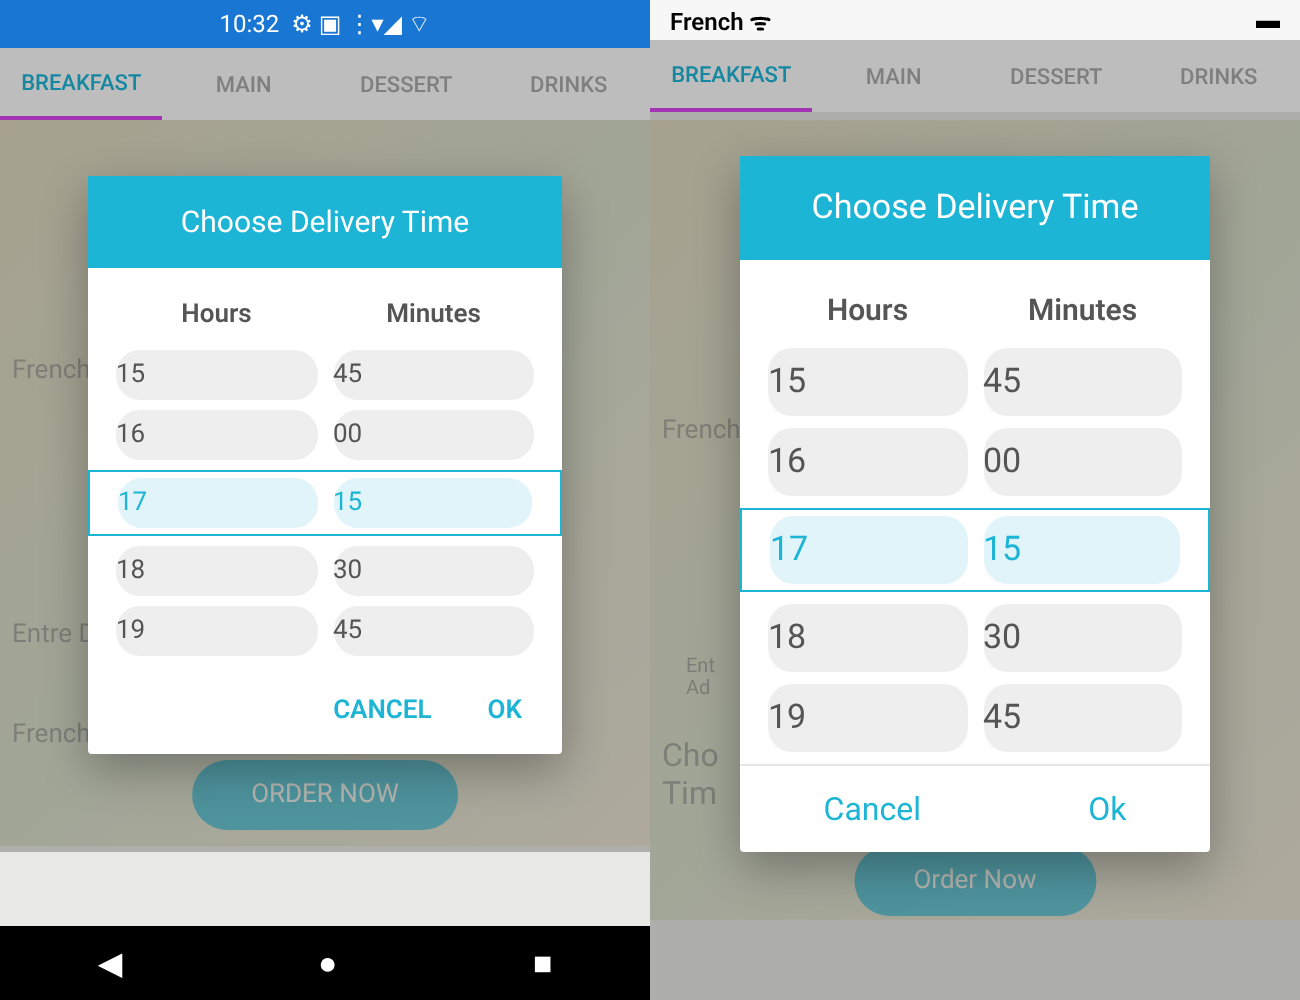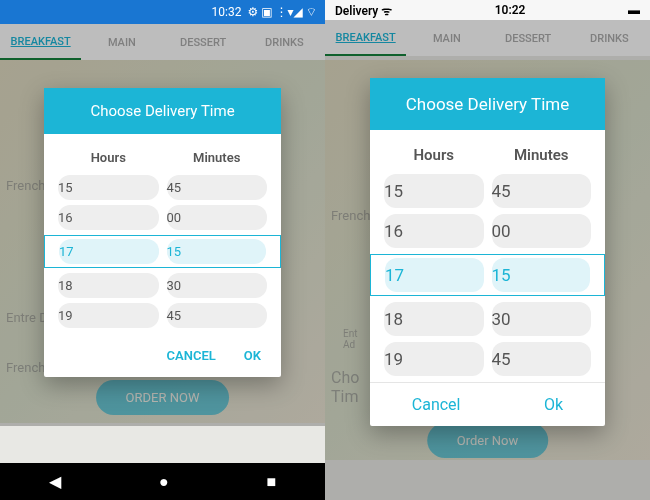--- a/index.html
+++ b/index.html
@@ -3,28 +3,28 @@
 <meta charset="utf-8">
 <style>
   * { box-sizing: border-box; margin: 0; padding: 0; font-family: -apple-system, Roboto, sans-serif; }
   body { width: 650px; height: 500px; display: flex; background: #fff; }
   .device { position: relative; overflow: hidden; }
   .android { width: 325px; height: 500px; background: #000; }
   .ios { width: 325px; height: 500px; background: #fff; }
   .screen-a { position: absolute; top: 0; left: 0; right: 0; height: 463px; background: #e8e8e4; }
   .screen-i { position: absolute; top: 0; left: 0; right: 0; bottom: 0; background: #e8e8e4; }
 
-  .statusbar-a { height: 24px; background: #1976d2; color: #fff; display: flex; justify-content: flex-end; align-items: center; padding: 12px 8px; font-size: 12px; }
+  .statusbar-a { height: 24px; background: #1976d2; color: #fff; display: flex; justify-content: center; align-items: center; padding: 12px 8px; font-size: 12px; }
   .statusbar-i { height: 20px; background: #f7f7f7; color: #000; display: flex; justify-content: space-between; align-items: center; padding: 0 10px; font-size: 12px; font-weight: 600; }
   .sb-left, .sb-right { display: flex; gap: 6px; align-items: center; }
   .sb-center { flex: 1; text-align: center; }
 
   .tabs { display: flex; height: 36px; background: rgba(255,255,255,0.9); }
   .tab { flex: 1; display: flex; align-items: center; justify-content: center; font-size: 11px; color: #aaa; font-weight: 500; }
-  .tab.active { color: #1cb5d6; border-bottom: 2px solid #15803d; text-decoration: underline; }
+  .tab.active { color: #1cb5d6; border-bottom: 2px solid #d946ef; }
 
   .bg-food { position: absolute; top: 60px; left: 0; right: 0; bottom: 40px; background: linear-gradient(135deg, #d4c89a 0%, #c8d4b0 50%, #e8dcc0 100%); opacity: 0.5; }
   .orderbtn { position: absolute; left: 50%; transform: translateX(-50%); background: #1cb5d6; color: #fff; padding: 10px 30px; border-radius: 20px; font-size: 13px; opacity: 0.6; }
   .orderbtn-a { bottom: 48px; }
   .orderbtn-i { bottom: 42px; }
 
   .navbar-a { position: absolute; bottom: 0; left: 0; right: 0; height: 37px; background: #000; display: flex; justify-content: space-around; align-items: center; color: #fff; }
 
   .overlay { position: absolute; inset: 0; background: rgba(0,0,0,0.25); }
   .overlay-a { top: 24px; bottom: 37px; }
@@ -121,22 +121,21 @@
   <div class="navbar-a">
     <span>◀</span>
     <span>●</span>
     <span>■</span>
   </div>
 </div>
 
 <div class="device ios">
   <div class="screen-i">
     <div class="statusbar-i">
-      <span>Delivery ᯤ</span>
-      <span class="sb-center">10:22</span>
+      <span>French ᯤ</span>
       <span>▬</span>
     </div>
     <div class="tabs">
       <div class="tab active">BREAKFAST</div>
       <div class="tab">MAIN</div>
       <div class="tab">DESSERT</div>
       <div class="tab">DRINKS</div>
     </div>
     <div class="bg-food"></div>
     <div class="bgtext" style="top:208px;left:6px">French</div>

